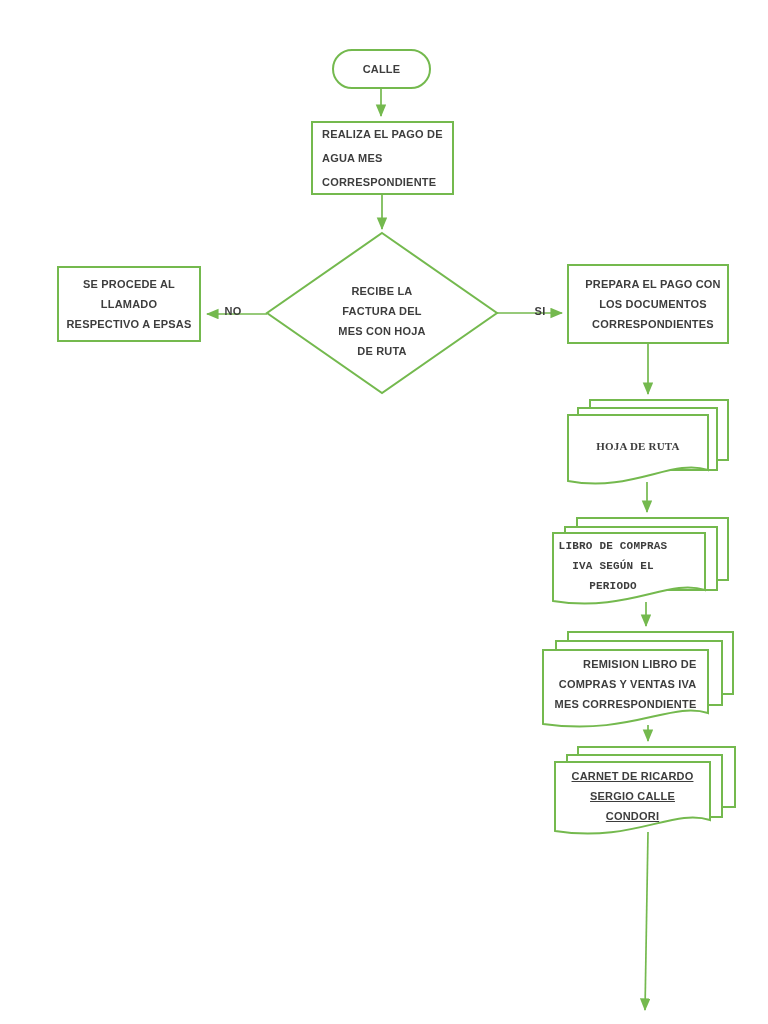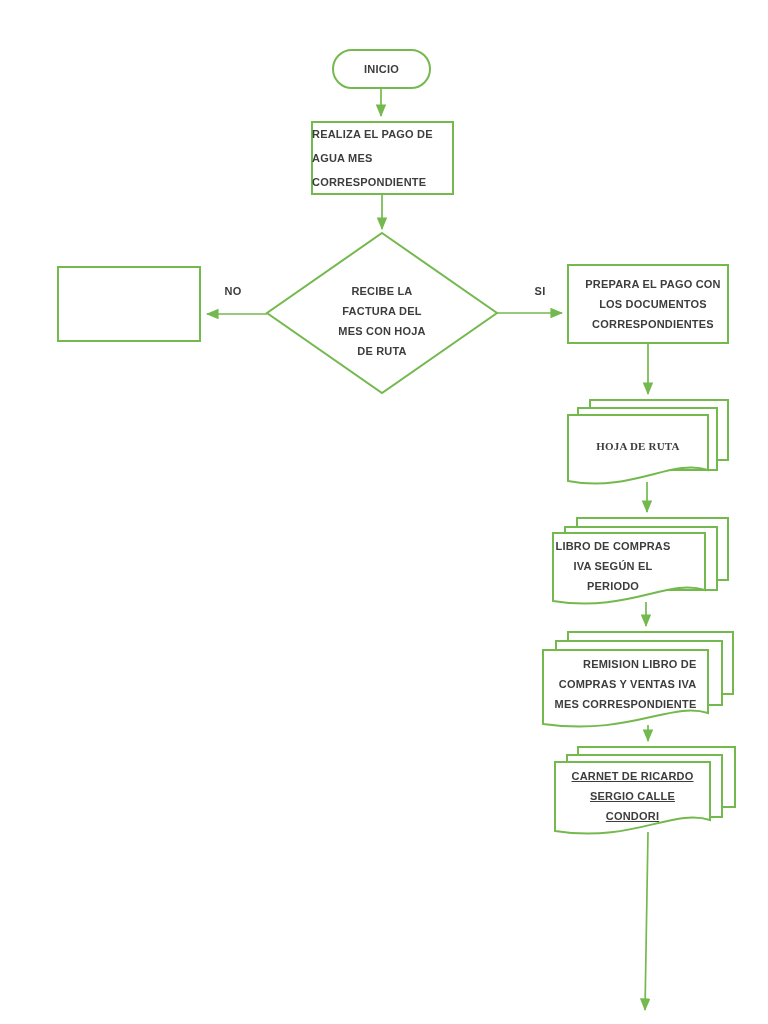--- a/index.html
+++ b/index.html
@@ -29,24 +29,26 @@
     white-space: pre-line;
     font-size: 11px;
     font-weight: bold;
     color: #3d3d3d;
     line-height: 20px;
     letter-spacing: 0.2px;
   }
   .lbl.left-align {
     justify-content: flex-start;
     text-align: left;
+    padding-left: 10px;
     line-height: 24px;
   }
   .lbl.tag {
     line-height: 14px;
+    margin-top: 20px;
   }
   svg .shape {
     fill: #ffffff;
     stroke: #74b94e;
     stroke-width: 2;
   }
   svg .conn {
     fill: none;
     stroke: #74b94e;
     stroke-width: 1.7;
@@ -110,43 +112,46 @@
 
     <g>
       <rect class="shape" x="578" y="747" width="157" height="60"></rect>
       <rect class="shape" x="567" y="755" width="155" height="62"></rect>
       <path class="shape" d="M555,762 H710 V820 C673,808 633,843 555,831 Z"></path>
     </g>
 
     <line class="conn" x1="648" y1="832" x2="645" y2="1010" marker-end="url(#ah)"></line>
   </svg>
 
-  <div class="lbl" style="left:333px; top:50px; width:97px; height:38px;">INICIO</div>
+  <div class="lbl" style="left:333px; top:50px; width:97px; height:38px;">CALLE</div>
 
   <div class="lbl left-align" style="left:312px; top:122px; width:141px; height:72px;">REALIZA EL PAGO DE
 AGUA MES
 CORRESPONDIENTE</div>
 
   <div class="lbl" style="left:292px; top:270px; width:180px; height:86px;margin-top:8px;">RECIBE LA
 FACTURA DEL
 MES CON HOJA
 DE RUTA</div>
 
   <div class="lbl tag" style="left:217px; top:283px; width:32px; height:16px;">NO</div>
 
   <div class="lbl tag" style="left:524px; top:283px; width:32px; height:16px;">SI</div>
 
+  <div class="lbl" style="left:58px; top:267px; width:142px; height:74px;">SE PROCEDE AL
+LLAMADO
+RESPECTIVO A EPSAS</div>
 
   <div class="lbl" style="left:568px; top:265px; width:170px; height:78px;">PREPARA EL PAGO CON
 LOS DOCUMENTOS
 CORRESPONDIENTES</div>
 
   <div class="lbl" style="left:568px; top:416px; width:140px; height:60px;font-family:Liberation Serif, serif;">HOJA DE RUTA</div>
 
-  <div class="lbl" style="left:553px; top:535px; width:120px; height:62px;">LIBRO DE COMPRAS
+  <div class="lbl" style="left:553px; top:535px; width:120px; height:62px;font-family:Liberation Mono, monospace;">LIBRO DE COMPRAS
 IVA SEGÚN EL
 PERIODO</div>
 
   <div class="lbl" style="left:543px; top:652px; width:165px; height:64px;text-align:right;">REMISION LIBRO DE
 COMPRAS Y VENTAS IVA
 MES CORRESPONDIENTE</div>
 
   <div class="lbl" style="left:555px; top:765px; width:155px; height:62px;text-decoration:underline;">CARNET DE RICARDO
 SERGIO CALLE
 CONDORI</div>

